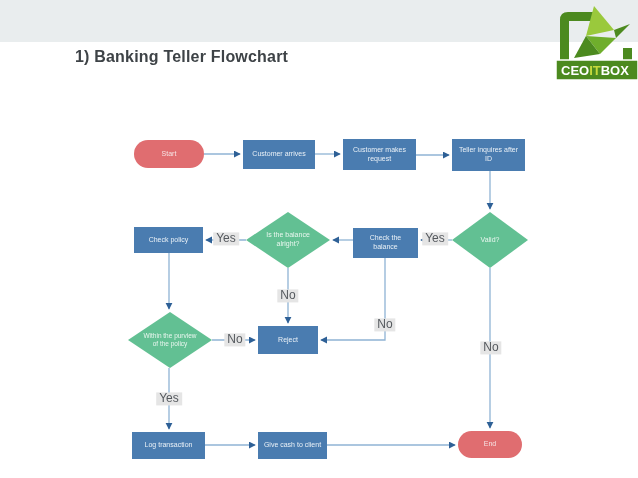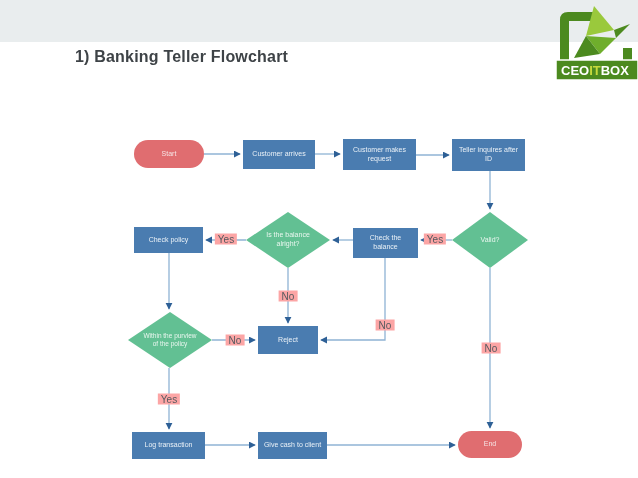--- a/index.html
+++ b/index.html
@@ -17,22 +17,22 @@
 
   .fc { position:absolute; left:0; top:0; width:638px; height:478px; }
   .fc svg.wires { position:absolute; inset:0; z-index:1; pointer-events:none; }
 
   .node { position:absolute; z-index:2; display:flex; align-items:center; justify-content:center;
           text-align:center; color:#eaf1f7; font-size:7px; line-height:1.25; padding:2px 4px; }
   .proc { background:#4a7cb0; }
   .term { background:#e06d70; border-radius:14px; color:#f6e3e4; }
   .dec  { background:#62c093; clip-path:polygon(50% 0, 100% 50%, 50% 100%, 0 50%); color:#e9f6ef; padding:6px 12px; }
 
-  .lbl { position:absolute; z-index:3; transform:translate(-50%,-50%); font-size:10px; color:#55595e;
-         background:#fca5a5; padding:0 3px; line-height:1.1; }
+  .lbl { position:absolute; z-index:3; transform:translate(-50%,-50%); font-size:12px; color:#55595e;
+         background:#e5e5e5; padding:0 3px; line-height:1.1; }
 
   
   .n-start { left:134px; top:140px; width:70px; height:28px; }
   .n-arrives { left:243px; top:140px; width:72px; height:29px; }
   .n-request { left:343px; top:139px; width:73px; height:31px; }
   .n-teller { left:452px; top:139px; width:73px; height:32px; }
   .n-checkpolicy { left:134px; top:227px; width:69px; height:26px; }
   .n-balanceok { left:246px; top:212px; width:84px; height:56px; }
   .n-checkbalance { left:353px; top:228px; width:65px; height:30px; }
   .n-valid { left:452px; top:212px; width:76px; height:56px; }

